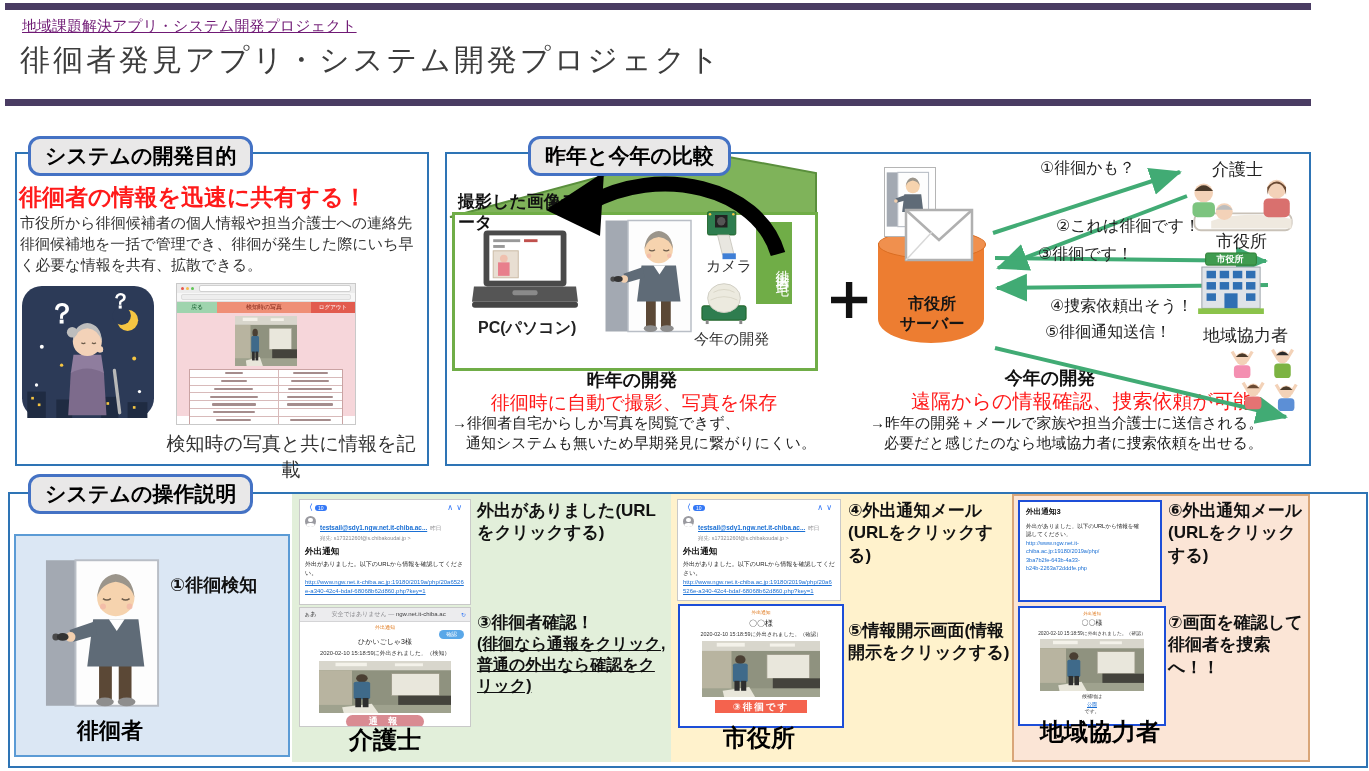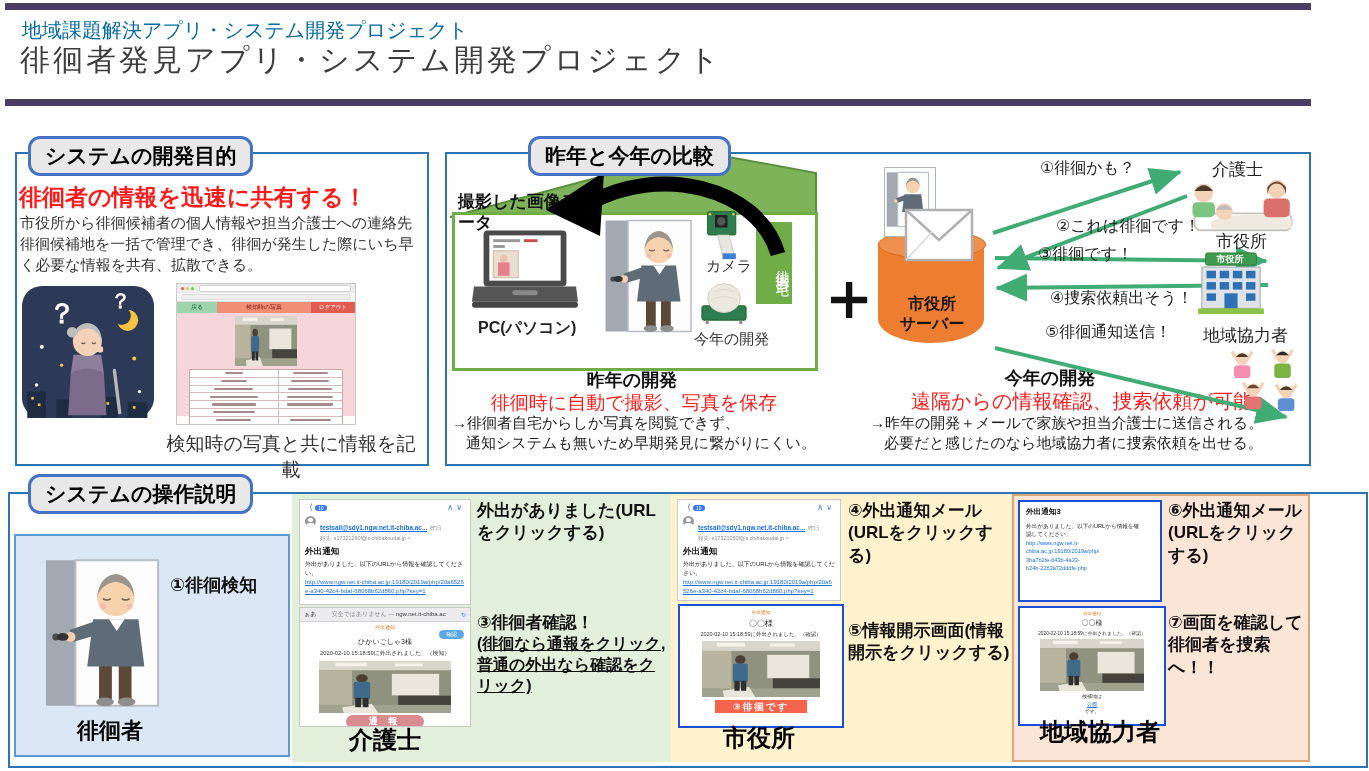--- a/index.html
+++ b/index.html
@@ -72,21 +72,21 @@
   
   .step{position:absolute;font-weight:bold;font-size:17px;color:#111;line-height:1.32;}
   .col-label{position:absolute;font-weight:bold;font-size:24px;color:#000;text-align:center;}
 </style>
 </head>
 <body>
 
 <div class="canvas">
 
   <div class="bar" style="left:5px;top:3px;width:1306px;height:7px;"></div>
-  <div class="txt" style="left:22px;top:17px;font-size:20px;color:#0369a1;">地域課題解決アプリ・システム開発プロジェクト</div>
+  <div class="txt" style="left:22px;top:17px;font-size:15px;color:#701a75;text-decoration:underline;">地域課題解決アプリ・システム開発プロジェクト</div>
   <div class="txt" style="left:20px;top:40px;font-size:30px;color:#3d3d3d;letter-spacing:3px;">徘徊者発見アプリ・システム開発プロジェクト</div>
   <div class="bar" style="left:5px;top:99px;width:1306px;height:7px;"></div>
 
   <div class="bluebox" style="left:15px;top:152px;width:410px;height:310px;"></div>
   <div class="pill" style="left:28px;top:136px;">システムの開発目的</div>
   <div class="txt bold red" style="left:19px;top:182px;width:404px;font-size:23px;">徘徊者の情報を迅速に共有する！</div>
   <div class="txt" style="left:20px;top:212px;width:402px;font-size:15px;line-height:1.4;color:#333;">市役所から徘徊候補者の個人情報や担当介護士への連絡先徘徊候補地を一括で管理でき、徘徊が発生した際にいち早く必要な情報を共有、拡散できる。</div>
 
   <div class="abs" style="left:22px;top:285px;width:132px;height:134px;">
     <svg width="132" height="134" viewBox="0 0 200 200">
@@ -332,21 +332,21 @@
     <line x1="548" y1="81" x2="735" y2="20" stroke="#41ab74" stroke-width="4" marker-end="url(#gah)"></line>
     <line x1="742" y1="44" x2="553" y2="116" stroke="#41ab74" stroke-width="4" marker-end="url(#gah)"></line>
     <line x1="550" y1="106" x2="821" y2="109" stroke="#41ab74" stroke-width="4" marker-end="url(#gah)"></line>
     <line x1="823" y1="133" x2="552" y2="136" stroke="#41ab74" stroke-width="4" marker-end="url(#gah)"></line>
     <line x1="550" y1="196" x2="841" y2="265" stroke="#41ab74" stroke-width="4" marker-end="url(#gah)"></line>
   </svg>
 
   <div class="txt" style="left:1040px;top:158px;font-size:16px;z-index:3;">①徘徊かも？</div>
   <div class="txt" style="left:1056px;top:216px;font-size:16px;z-index:3;">②これは徘徊です！</div>
   <div class="txt" style="left:1038px;top:244px;font-size:16px;z-index:3;">③徘徊です！</div>
-  <div class="txt" style="left:1050px;top:288px;font-size:16px;z-index:3;text-align:right;">④捜索依頼出そう！</div>
+  <div class="txt" style="left:1050px;top:296px;font-size:16px;z-index:3;text-align:right;">④捜索依頼出そう！</div>
   <div class="txt" style="left:1045px;top:322px;font-size:16px;z-index:3;">⑤徘徊通知送信！</div>
 
   <div class="txt" style="left:1212px;top:158px;font-size:17px;z-index:3;">介護士</div>
   <svg class="abs" style="left:1186px;top:176px;z-index:3;" width="114" height="58" viewBox="0 0 120 62">
     <rect x="8" y="40" width="104" height="18" rx="7" fill="#fff" stroke="#c9c2b8" stroke-width="2"></rect>
     <path d="M26,48 Q60,36 112,46 L112,56 L26,56 Z" fill="#efe9df"></path>
     <circle cx="40" cy="38" r="9" fill="#f3d2b8"></circle>
       <path d="M31,36 Q40,26 49,36" fill="#bdbdbd"></path>
     <circle cx="18" cy="18" r="10" fill="#f3d2b8"></circle>
       <path d="M8,16 Q18,4 28,16" fill="#4a3a2a"></path>

